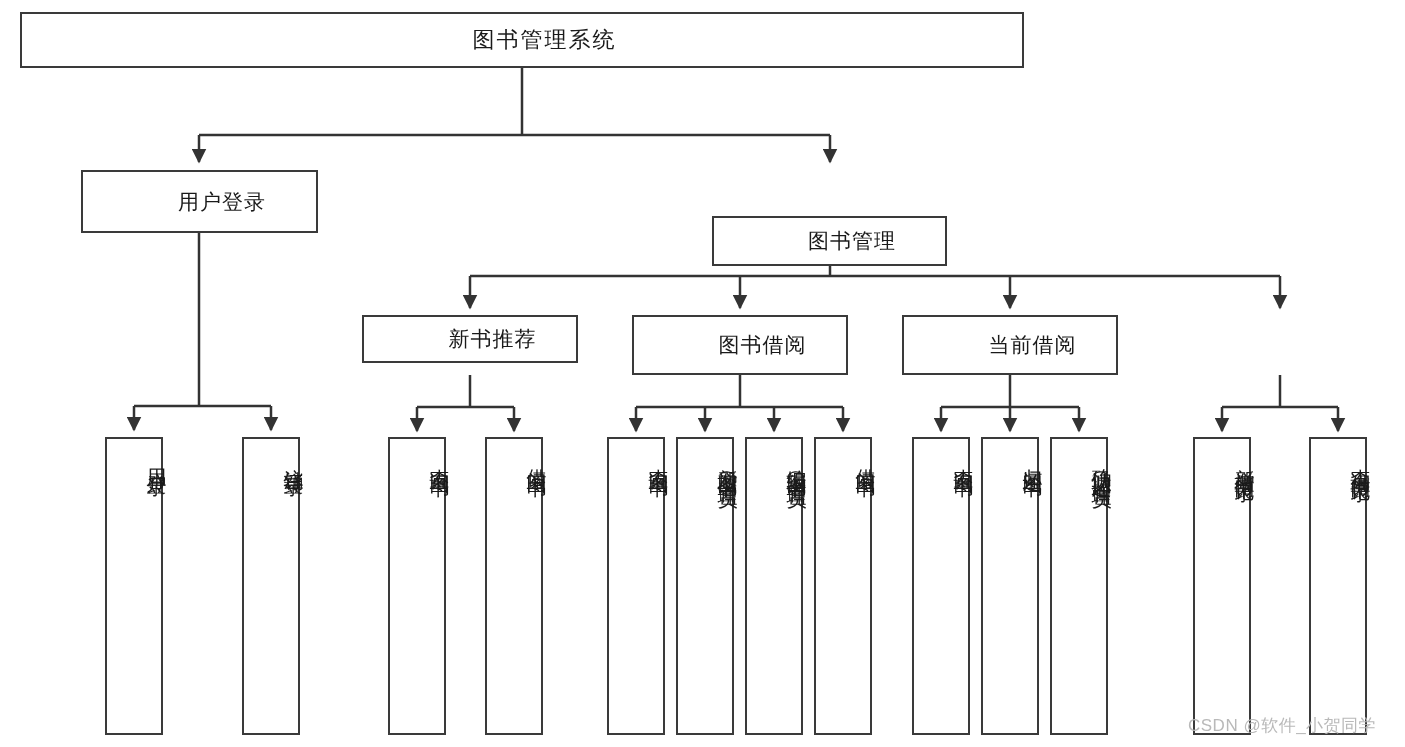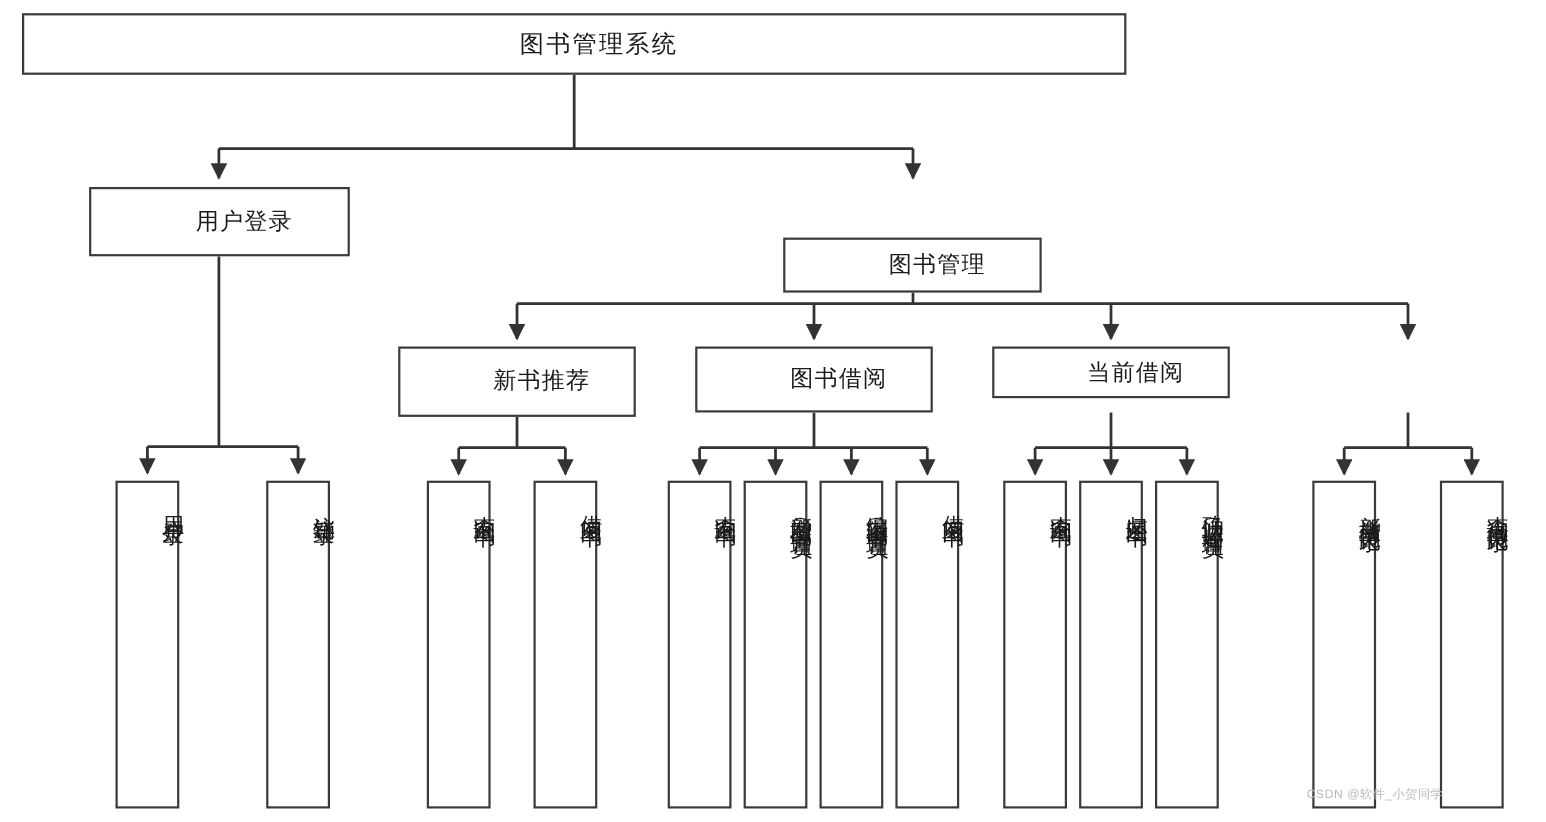--- a/index.html
+++ b/index.html
@@ -59,21 +59,21 @@
     font-size: 20px;
     line-height: 1.25;
     letter-spacing: 3px;
     white-space: nowrap;
     color: #1a1a1a;
   }
   .watermark {
     position: absolute;
     left: 1188px;
     top: 714px;
-    font-size: 11px;
+    font-size: 17px;
     color: #b9b9b9;
     letter-spacing: 0.5px;
     white-space: nowrap;
     z-index: 3;
   }
 </style>
 </head>
 <body>
 
 <div id="canvas">
@@ -133,29 +133,29 @@
   </div>
 
   <div class="node h" style="left:81px; top:170px; width:237px; height:63px;">
     <span>用户登录</span>
   </div>
 
   <div class="node h" style="left:712px; top:170px; width:235px; height:50px;margin-top:46px;">
     <span>图书管理</span>
   </div>
 
-  <div class="node h" style="left:362px; top:315px; width:216px; height:64px;">
+  <div class="node h" style="left:362px; top:315px; width:216px; height:48px;">
     <span>新书推荐</span>
   </div>
 
   <div class="node h" style="left:632px; top:315px; width:216px; height:60px;align-items:center;">
     <span>图书借阅</span>
   </div>
 
-  <div class="node h" style="left:902px; top:315px; width:216px; height:47px;">
+  <div class="node h" style="left:902px; top:315px; width:216px; height:60px;">
     <span>当前借阅</span>
   </div>
 
 
   <div class="node v" style="left:105px; top:437px; width:58px; height:298px;">
     <span class="vtext">用户登录</span>
   </div>
 
   <div class="node v" style="left:242px; top:437px; width:58px; height:298px;">
     <span class="vtext">注销登录</span>

